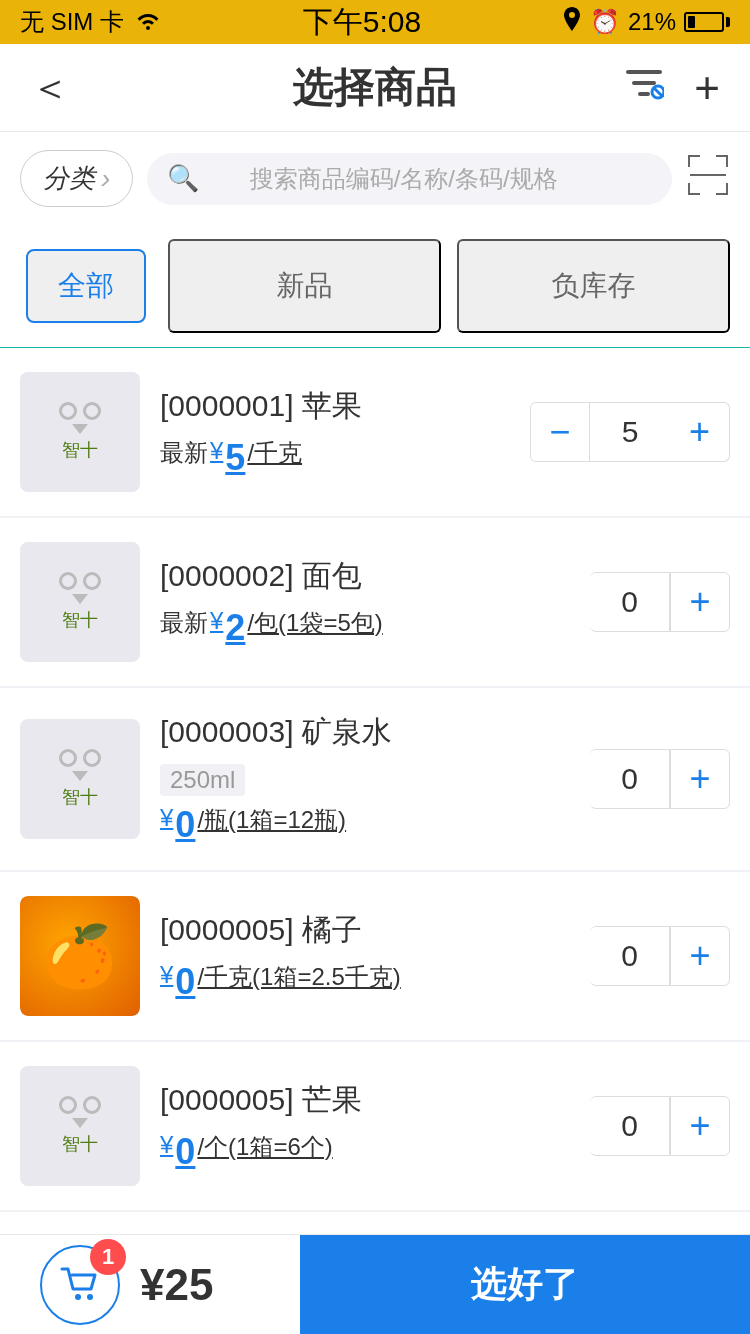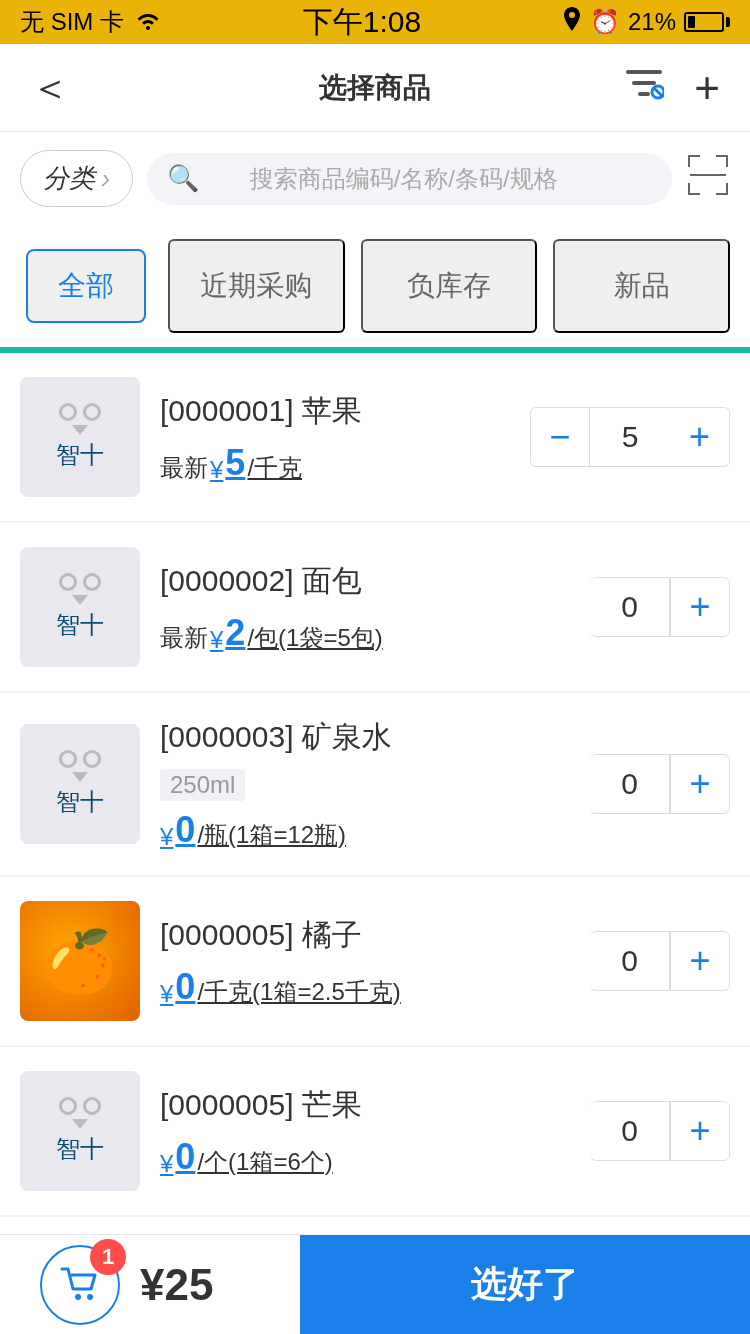--- a/index.html
+++ b/index.html
@@ -48,21 +48,21 @@
       width: 100%;
       height: 88px;
       background: #fff;
       display: flex;
       align-items: center;
       justify-content: space-between;
       padding: 0 30px;
       border-bottom: 1px solid #e8e8e8;
     }
     .nav-title {
-      font-size: 28px;
+      font-size: 41px;
       font-weight: 600;
       color: #333;
       position: absolute;
       left: 50%;
       transform: translateX(-50%);
     }
     .nav-left, .nav-right {
       display: flex; align-items: center; gap: 30px;
     }
     .back-arrow {
@@ -104,21 +104,21 @@
     .search-placeholder { font-size: 24px; color: #aaa; margin-left: 40px; }
     .scan-icon {
       font-size: 34px; color: #666; flex-shrink: 0;
     }
 
     
     .tabs-bar {
       background: #fff;
       display: flex;
       padding: 0 10px 0 10px;
-      border-bottom: 6px solid #14b8a6;
+      border-bottom: 1px solid #14b8a6;
     }
     .tab-item {
       flex: 1;
       text-align: center;
       padding: 22px 10px;
       font-size: 28px;
       color: #666;
       cursor: pointer;
       border-radius: 6px;
     }
@@ -160,21 +160,21 @@
     .owl-eye {
       width: 18px; height: 18px; border: 3px solid #bbb; border-radius: 50%;
     }
     .owl-beak {
       width: 0; height: 0;
       border-left: 8px solid transparent;
       border-right: 8px solid transparent;
       border-top: 10px solid #bbb;
     }
     .owl-label {
-      font-size: 24px; color: #0c4a6e; 
+      font-size: 18px; color: #4d7c0f; 
     }
     .product-info {
       flex: 1;
     }
     .product-name {
       font-size: 30px;
       font-weight: 400;
       color: #333;
       margin-bottom: 10px;
     }
@@ -183,21 +183,21 @@
       color: #999;
       margin-bottom: 8px;
       background: #f0f0f5;
       display: inline-block;
       padding: 2px 10px;
       border-radius: 4px;
     }
     .product-price {
       font-size: 26px;
       color: #333;
-      display: flex; align-items: flex-end; gap: 2px;
+      display: flex; align-items: flex-start; gap: 2px;
     }
     .price-label { color: #333; font-size: 24px; }
     .price-currency {
       color: #1a7fe8;
       font-size: 24px;
       text-decoration: underline;
     }
     .price-value {
       color: #1a7fe8;
       font-size: 36px;
@@ -317,21 +317,21 @@
 
 <div class="status-bar">
   <div class="status-left">
     <span>无 SIM 卡</span>
     <span>
       <svg width="28" height="22" viewBox="0 0 28 22">
           <path d="M14 18a2 2 0 110 4 2 2 0 010-4zm0-6a8 8 0 016 2.7l-2.1 2.1A5 5 0 0014 15a5 5 0 00-3.9 1.8L8 14.7A8 8 0 0114 12zm0-6a14 14 0 0110.5 4.7l-2.1 2.1A11 11 0 0014 9a11 11 0 00-8.4 3.8L3.5 10.7A14 14 0 0114 6z" fill="#000"></path>
         </svg>
     </span>
   </div>
-  <div class="status-center">下午1:08</div>
+  <div class="status-center">下午5:08</div>
   <div class="status-right">
     <span>
       <svg width="20" height="24" viewBox="0 0 20 24">
           <path d="M10 0C5.6 0 2 3.6 2 8c0 5.4 8 16 8 16s8-10.6 8-16c0-4.4-3.6-8-8-8zm0 11a3 3 0 110-6 3 3 0 010 6z" fill="#000"></path>
         </svg>
     </span>
     <span>⏰</span>
     <span>21%</span>
     <span class="battery-icon">
       <span class="battery-body">
@@ -380,23 +380,22 @@
       <rect x="2" y="30" width="2" height="12" fill="#666"></rect>
       <rect x="30" y="40" width="12" height="2" fill="#666"></rect>
       <rect x="40" y="30" width="2" height="12" fill="#666"></rect>
       <rect x="4" y="21" width="36" height="2" fill="#666"></rect>
     </svg>
   </span>
 </div>
 
 <div class="tabs-bar">
   <button class="tab-item active">全部</button>
-  <button class="tab-item" style="padding:22px 10px;margin:0;">近期采购</button>
+  <button class="tab-item" style="padding:22px 10px;margin:0;">新品</button>
   <button class="tab-item" style="padding:22px 10px;margin:0;">负库存</button>
-  <button class="tab-item" style="padding:22px 10px;margin:0;">新品</button>
 </div>
 
 <div class="product-list-container">
 
   <div class="product-item">
     <div class="product-image">
       <div class="owl-logo">
         <div class="owl-eyes">
             <div class="owl-eye"></div>
             <div class="owl-eye"></div>

